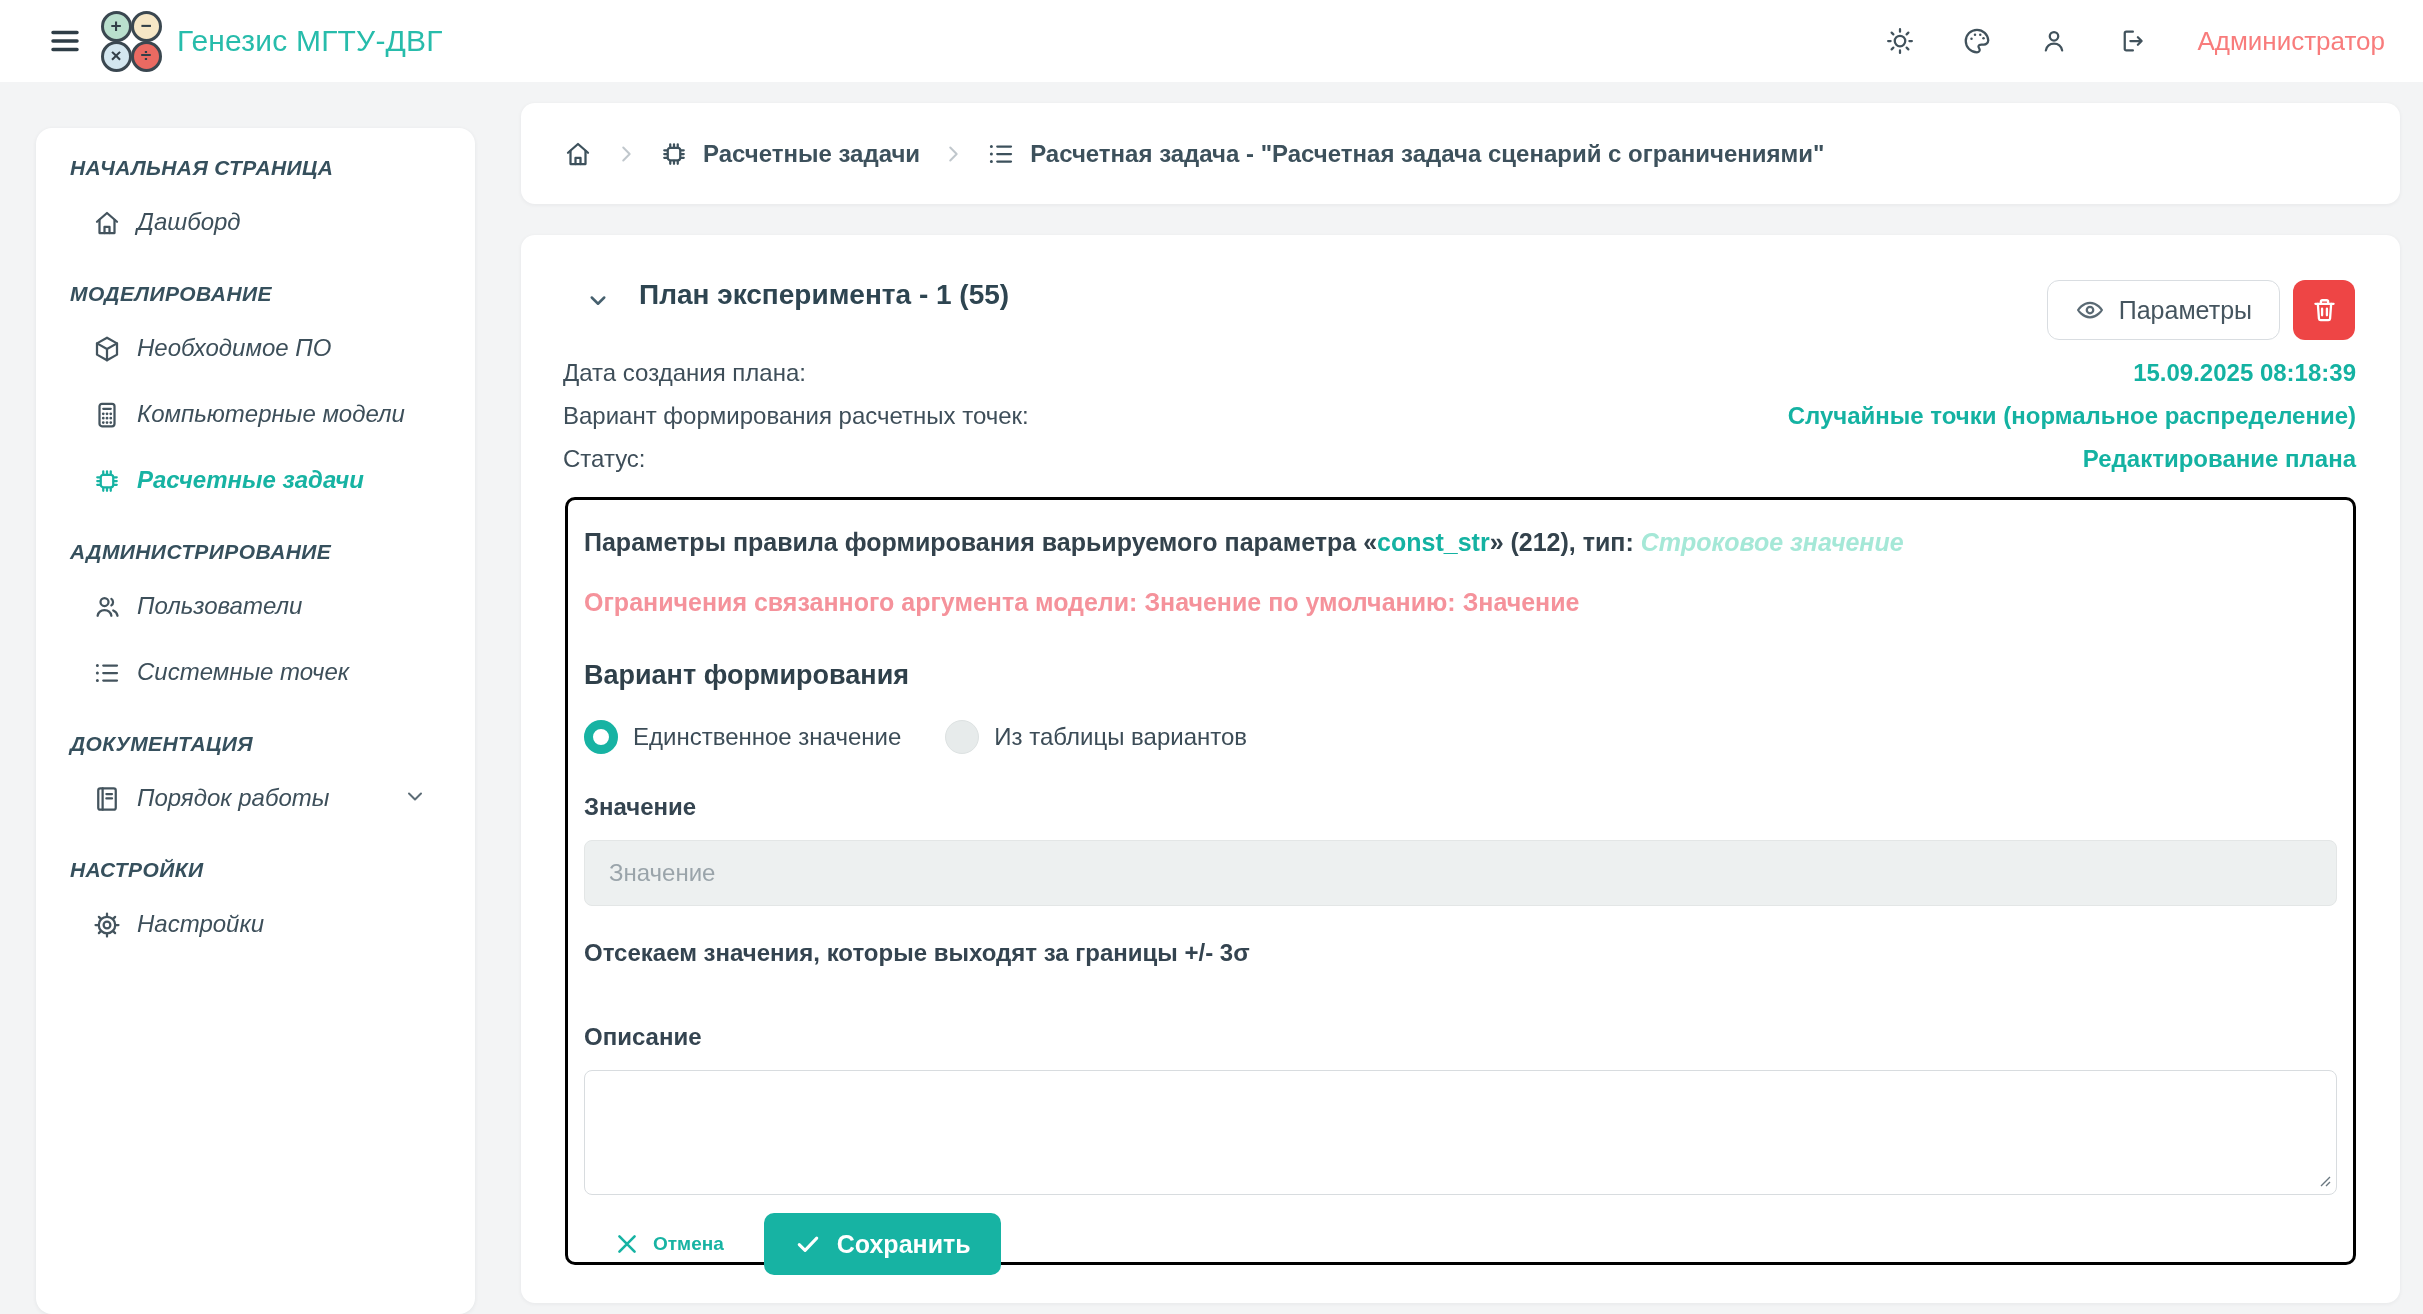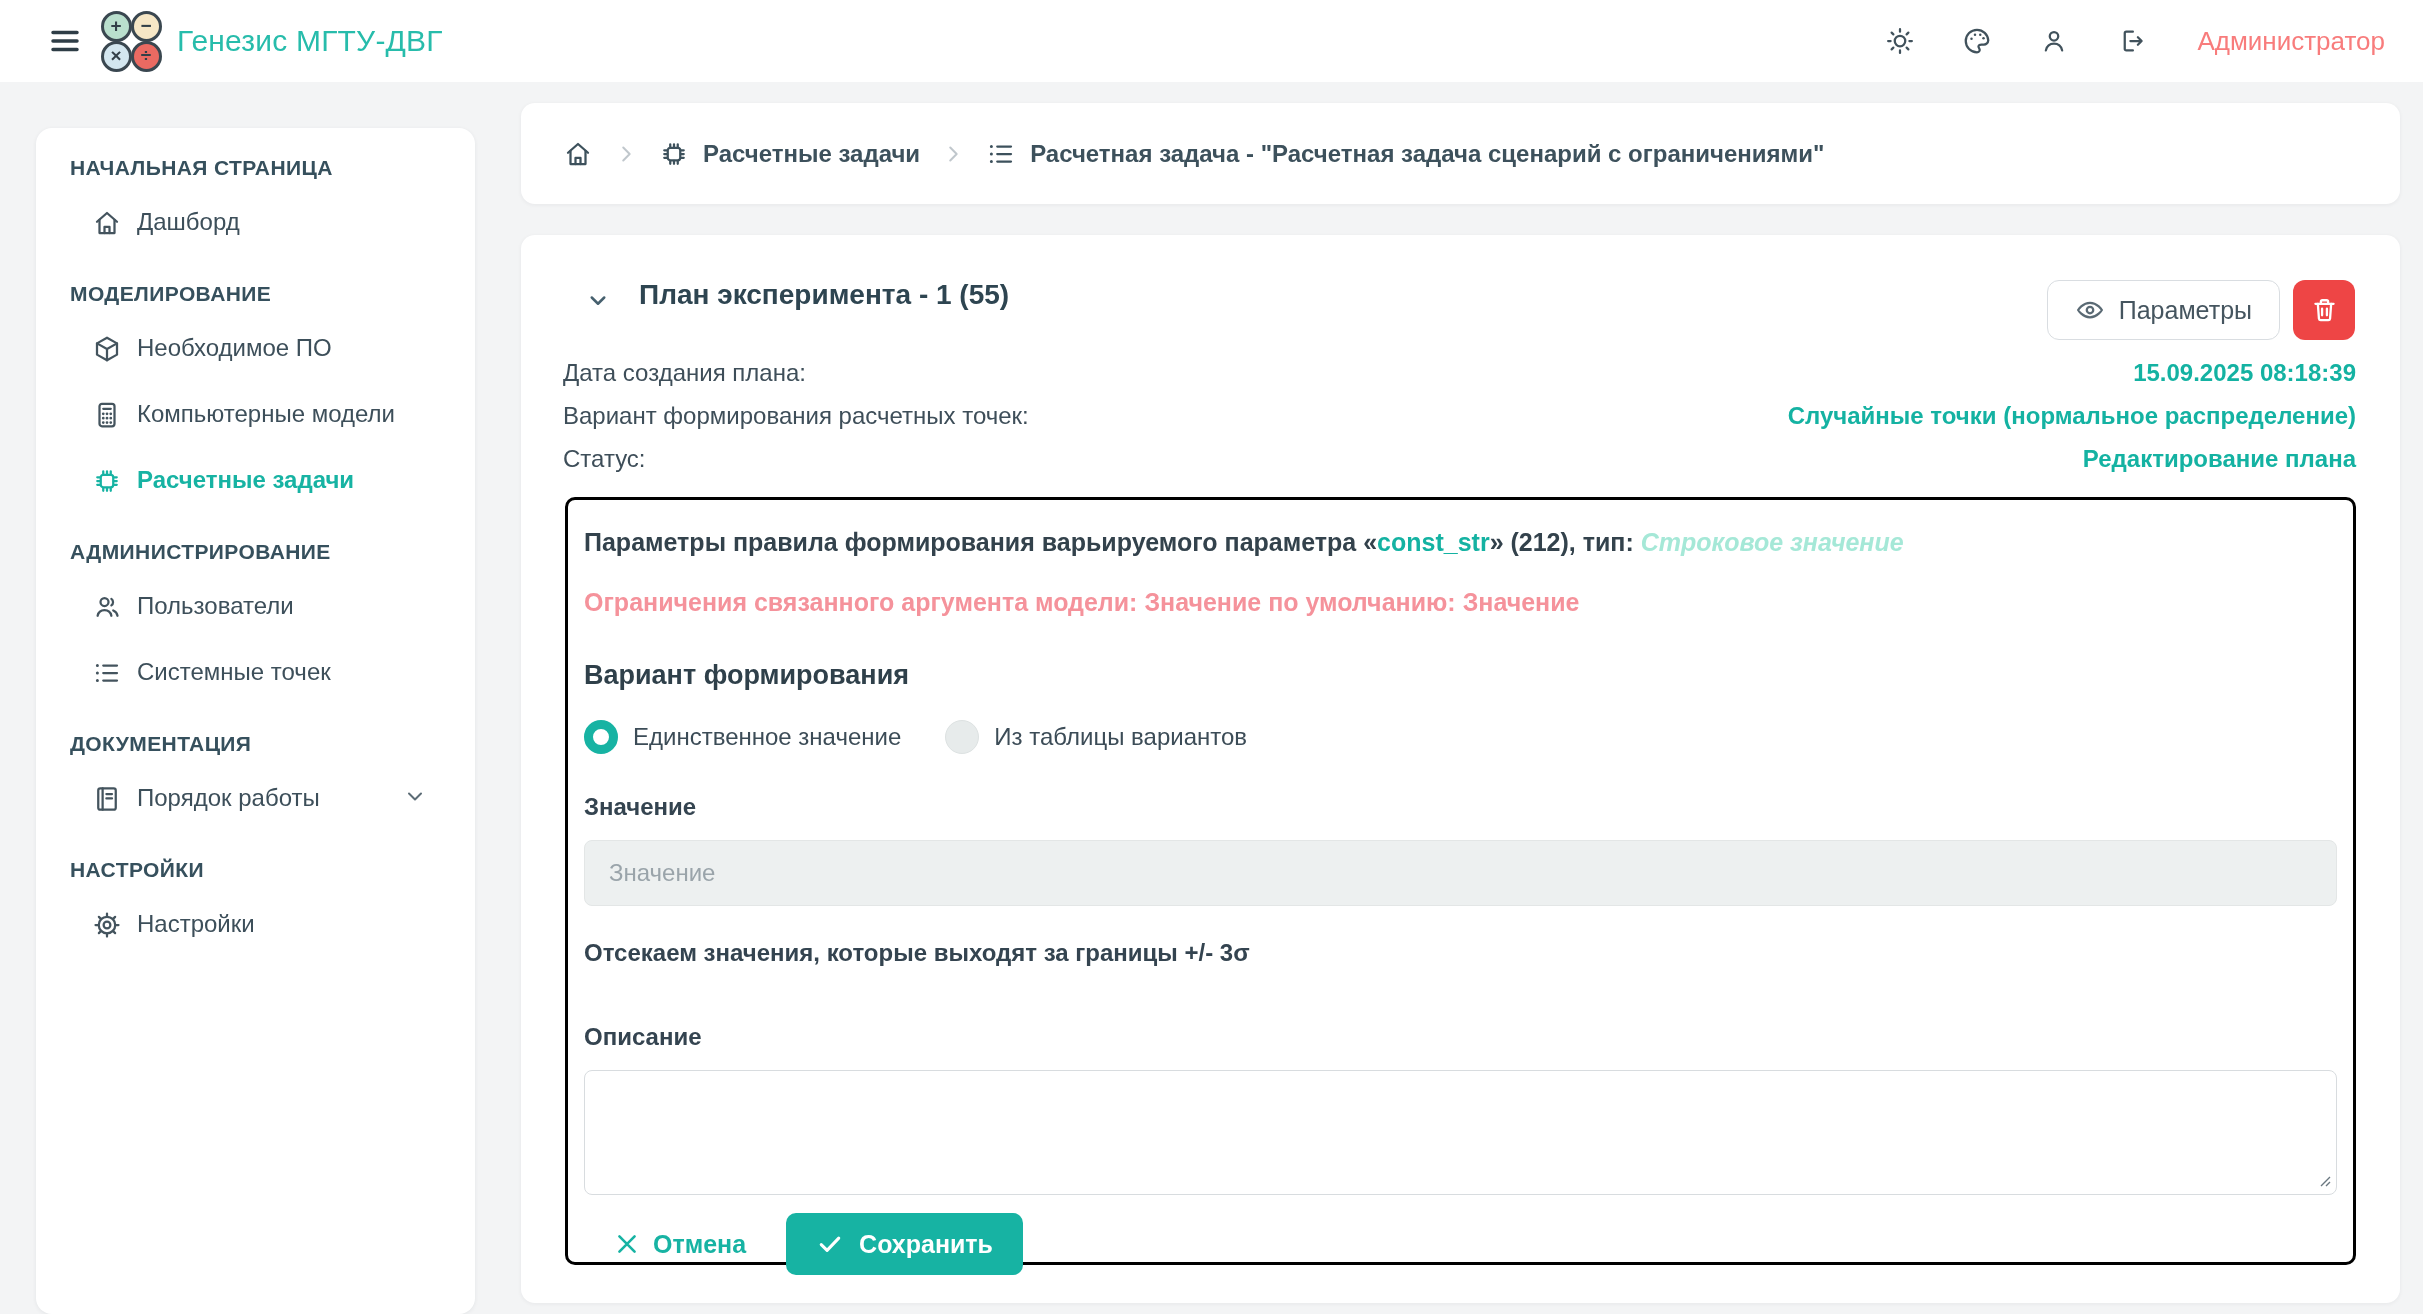--- a/index.html
+++ b/index.html
@@ -28,20 +28,21 @@
   .app-title{margin-left:16px;font-size:30px;font-weight:500;color:#27bcab;letter-spacing:.2px;}
   .header-right{margin-left:auto;display:flex;align-items:center;gap:47px;color:#41525c;}
   .header-right .hbtn{cursor:pointer;display:flex;align-items:center;}
   .role{font-size:26px;color:#f87c7c;margin-left:4px;}
 
   
   .sidebar{
     position:absolute;left:36px;top:128px;width:439px;height:1186px;background:#ffffff;
     border-radius:16px;box-shadow:0 1px 4px rgba(30,40,50,.07);box-sizing:border-box;
     padding:28px 0 20px;
+    font-style:italic;
   }
   .nav-section{
     padding:0 34px;font-size:21px;font-weight:700;color:#36505d;letter-spacing:.4px;
     margin:26px 0 28px;line-height:24px;
   }
   .nav-section:first-child{margin-top:0;}
   .nav-item{
     height:48px;display:flex;align-items:flex-start;gap:15px;padding-left:56px;padding-right:40px;
     font-size:24px;color:#3d4f5a;cursor:pointer;position:relative;
   }
@@ -107,21 +108,21 @@
   .sigma-note{margin-top:30px;font-size:24px;font-weight:700;color:#344450;line-height:34px;}
   .desc-label{margin-top:50px;}
   .desc-area-wrap{position:relative;margin-top:16px;}
   .desc-area{
     width:100%;height:125px;box-sizing:border-box;border:1px solid #d8dcdf;border-radius:8px;resize:none;
     font-family:"Liberation Sans",sans-serif;font-size:24px;padding:14px 20px;color:#3a4c57;display:block;
   }
   .resize-grip{position:absolute;right:5px;bottom:7px;color:#6a7780;}
   .resize-grip svg{width:15px;height:15px;stroke-width:1.4;}
   .actions{margin-top:18px;display:flex;align-items:center;gap:34px;padding-left:24px;}
-  .cancel-btn{display:flex;align-items:center;gap:13px;font-size:25px;font-weight:700;color:#17b3a3;background:none;border:none;cursor:pointer;font-family:"Liberation Sans",sans-serif;}
+  .cancel-btn{display:flex;align-items:center;gap:13px;font-size:19px;font-weight:700;color:#17b3a3;background:none;border:none;cursor:pointer;font-family:"Liberation Sans",sans-serif;}
   .cancel-btn .ic{width:26px;height:26px;stroke-width:2.4;}
   .save-btn{
     height:62px;padding:0 30px;background:#17b3a3;border:none;border-radius:10px;display:flex;align-items:center;gap:15px;
     color:#fff;font-size:25px;font-weight:700;cursor:pointer;font-family:"Liberation Sans",sans-serif;
   }
   .save-btn .ic{width:28px;height:28px;stroke-width:2.6;}
 </style>
 </head>
 <body>
 

